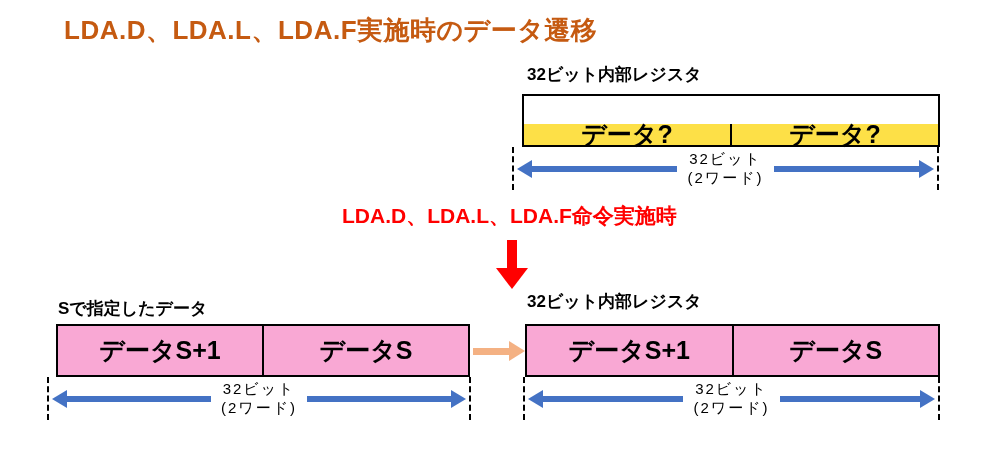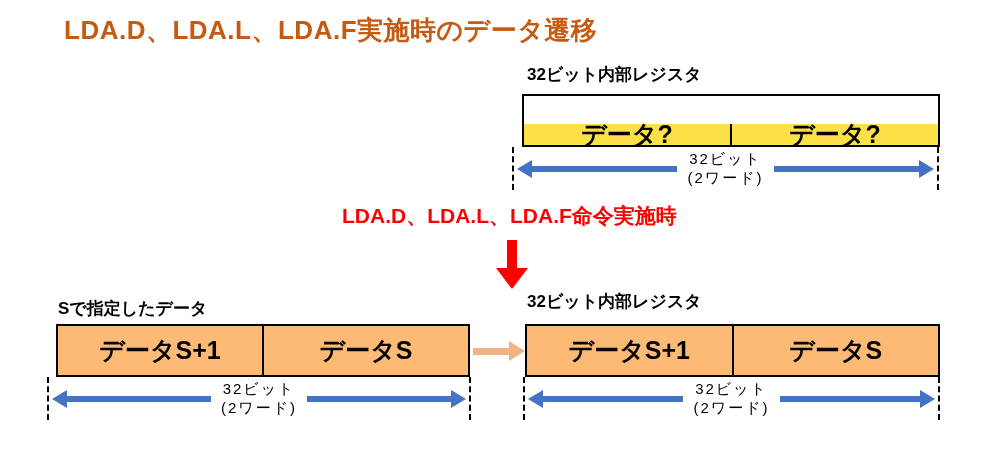--- a/index.html
+++ b/index.html
@@ -39,21 +39,21 @@
     display: flex;
     align-items: center;
     justify-content: center;
     font-size: 25px;
     font-weight: bold;
     color: #000000;
     white-space: nowrap;
   }
   .data-cell.first { border-right: 2px solid #000000; }
   .fill-green { background: #fde047; margin-top: 28px; }
-  .fill-yellow { background: #fdba74; }
+  .fill-yellow { background: #f9a8d4; }
 
   .measure {
     position: absolute;
     height: 43px;
     border-left: 2px dashed #000000;
     border-right: 2px dashed #000000;
     display: flex;
     align-items: center;
     padding: 0 3px;
   }

